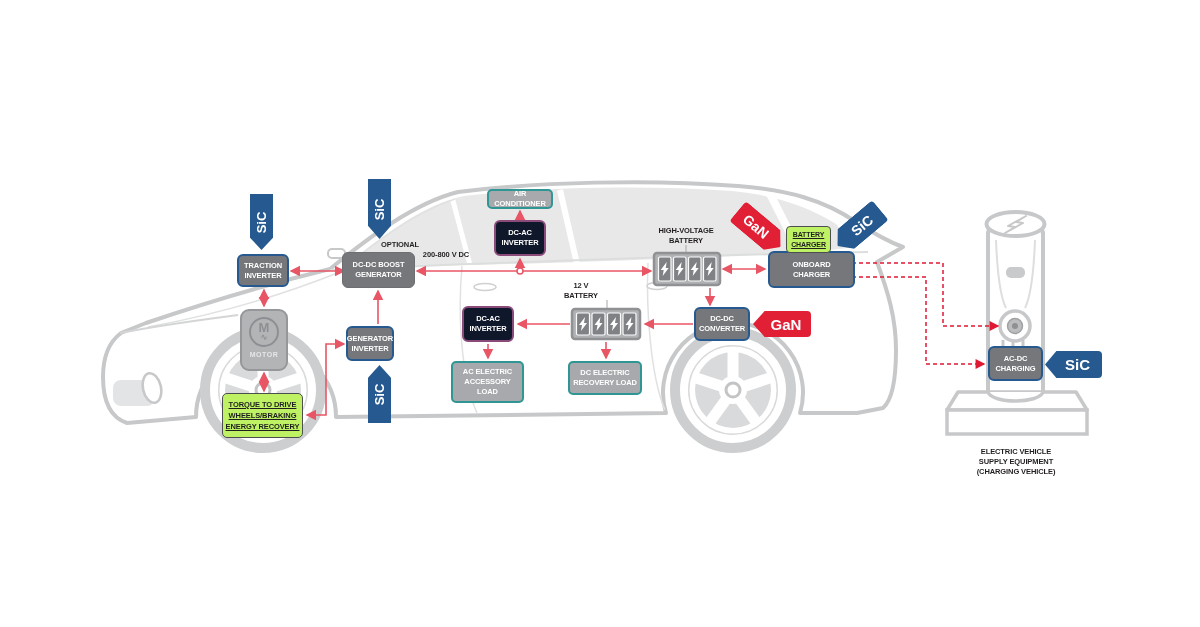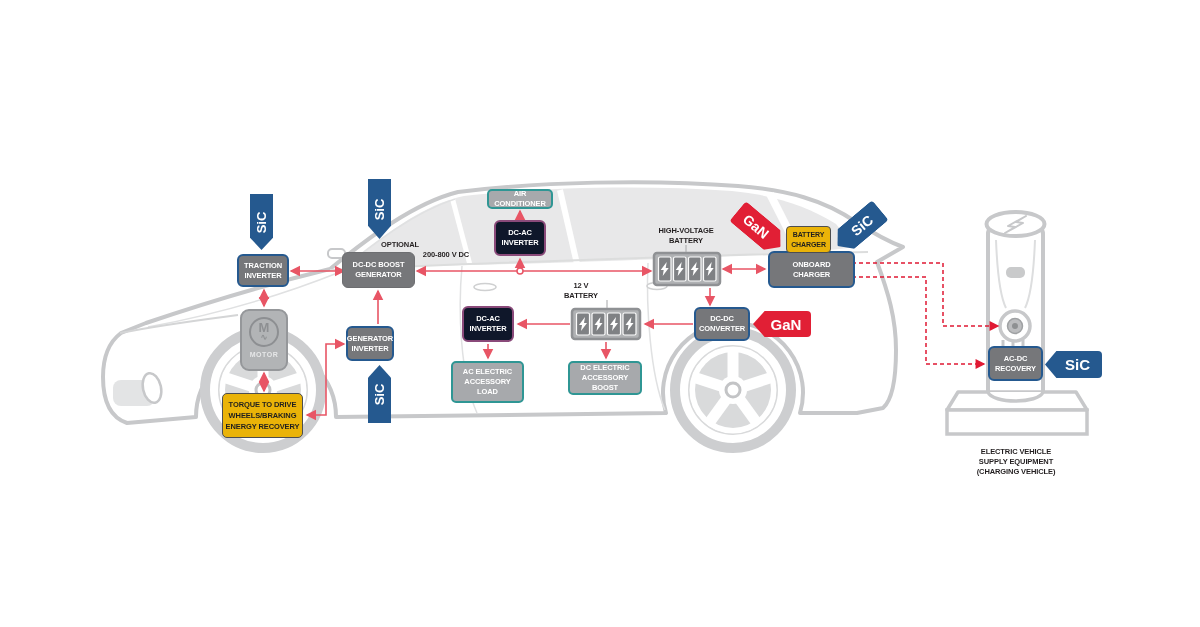--- a/index.html
+++ b/index.html
@@ -10,22 +10,22 @@
   
   .box{position:absolute;display:flex;align-items:center;justify-content:center;
        text-align:center;white-space:pre-line;font-weight:bold;box-sizing:border-box;
        border-radius:6px;line-height:1.3;letter-spacing:-0.1px;}
   .gbox{background:var(--boxgray,#76777a);color:#fff;font-size:7.5px;
         border:2px solid var(--blue,#25598f);}
   .gbox.noborder{border:1px solid #6d6e71;}
   .pbox{background:#0f172a;color:#fff;font-size:7.5px;border:2px solid var(--purple,#8a4a7a);}
   .tbox{background:var(--boxlight,#a7a9ac);color:#fff;font-size:7.5px;
         border:2px solid var(--teal,#2f9694);border-radius:5px;}
-  .wbox{background:#eab308;color:#1f1f1f;border:1.5px solid #4d4e50;border-radius:5px;
-        font-size:7.5px;line-height:1.5;}
+  .wbox{background:#bef264;color:#1f1f1f;border:1.5px solid #4d4e50;border-radius:5px;
+        font-size:7.5px;line-height:1.5;text-decoration:underline;}
   .wbox.small{font-size:7px;line-height:1.35;border-radius:4px;}
 
   
   .motorbox{position:absolute;box-sizing:border-box;background:#b2b4b6;border:2.5px solid #95979a;
             border-radius:9px;display:flex;flex-direction:column;align-items:center;}
   .motorcircle{width:30px;height:30px;border:2.5px solid #8d8f92;border-radius:50%;
                margin-top:6px;display:flex;flex-direction:column;align-items:center;
                justify-content:center;color:#8d8f92;font-weight:bold;box-sizing:border-box;}
   .motorcircle .m{font-size:13px;line-height:10px;}
   .motorcircle .w{font-size:9px;line-height:8px;}
@@ -235,23 +235,23 @@
 CHARGER</div>
   <div class="box wbox small" style="left:786px;top:226px;width:45px;height:27px;">BATTERY
 CHARGER</div>
   <div class="box gbox" style="left:694px;top:307px;width:56px;height:34px;">DC-DC
 CONVERTER</div>
   <div class="box pbox" style="left:462px;top:306px;width:52px;height:36px;">DC-AC
 INVERTER</div>
   <div class="box tbox" style="left:451px;top:361px;width:73px;height:42px;">AC ELECTRIC
 ACCESSORY LOAD</div>
   <div class="box tbox" style="left:568px;top:361px;width:74px;height:34px;">DC ELECTRIC
-ACCESSORY BOOST</div>
+RECOVERY LOAD</div>
   <div class="box gbox" style="left:988px;top:346px;width:55px;height:35px;">AC-DC
-RECOVERY</div>
+CHARGING</div>
   <div class="box wbox" style="left:222px;top:393px;width:81px;height:45px;">TORQUE TO DRIVE
 WHEELS/BRAKING
 ENERGY RECOVERY</div>
 
   <div class="motorbox" style="left:240px;top:309px;width:48px;height:62px;">
     <div class="motorcircle">
       <span class="m">M</span>
       <span class="w">∿</span>
     </div>
     <div class="motorlabel">MOTOR</div>

